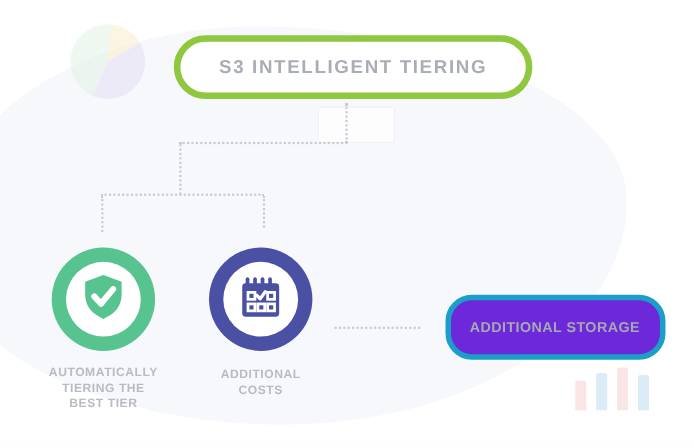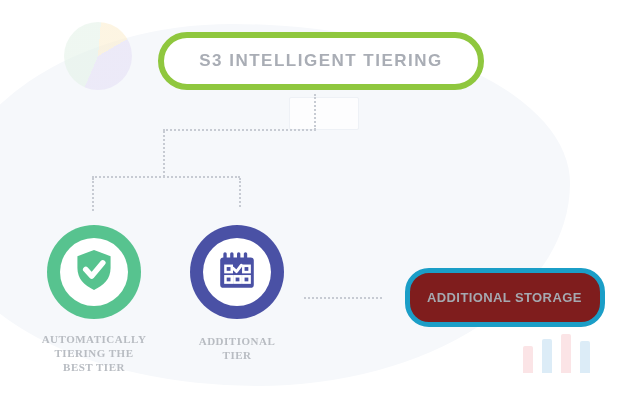--- a/index.html
+++ b/index.html
@@ -60,29 +60,29 @@
     display:flex;align-items:center;justify-content:center;
   }
   .node-green{left:47px;top:225px;background:#57c38f;}
   .node-purple{left:190px;top:225px;background:#4a51a5;}
   .node-inner{
     width:68px;height:68px;border-radius:50%;background:#ffffff;
     display:flex;align-items:center;justify-content:center;
   }
   .node-label{
     position:absolute;text-align:center;color:#b8bcc2;font-weight:bold;
-    font-size:11px;line-height:14px;letter-spacing:.5px;font-family:Liberation Serif, serif;
+    font-size:11px;line-height:14px;letter-spacing:.5px;
   }
   .label-green{left:24px;top:332px;width:140px;}
   .label-purple{left:172px;top:334px;width:130px;}
 
   
   .callout{
     position:absolute;left:405px;top:268px;width:200px;height:59px;
-    box-sizing:border-box;background:#7f1d1d;
+    box-sizing:border-box;background:#6d28d9;
     border:5px solid #1b9ec7;border-radius:24px;
     display:flex;flex-direction:column;justify-content:center;
     padding-left:17px;
   }
   .callout span{
     color:#a5a9b0;font-weight:bold;font-size:13px;line-height:15px;letter-spacing:.4px;
   }
 </style>
 </head>
 <body>
@@ -141,20 +141,20 @@
           <rect x="9" y="26" width="6" height="6" fill="none" stroke="#ffffff" stroke-width="2.4"></rect>
           <rect x="17.5" y="26" width="6" height="6" fill="none" stroke="#ffffff" stroke-width="2.4"></rect>
           <rect x="26" y="26" width="6" height="6" fill="none" stroke="#ffffff" stroke-width="2.4"></rect>
           <polyline points="16.5,18.5 19.5,21.5 24,15.5" fill="none" stroke="#ffffff" stroke-width="2.8" stroke-linecap="round" stroke-linejoin="round"></polyline>
         </svg>
       </span>
     </div>
   </div>
   <div class="node-label label-purple">
     <span>ADDITIONAL</span><br>
-    <span>TIER</span>
+    <span>COSTS</span>
   </div>
 
   <div class="callout">
     <span>ADDITIONAL STORAGE</span>
   </div>
 
 </div>
 
 </body></html>

